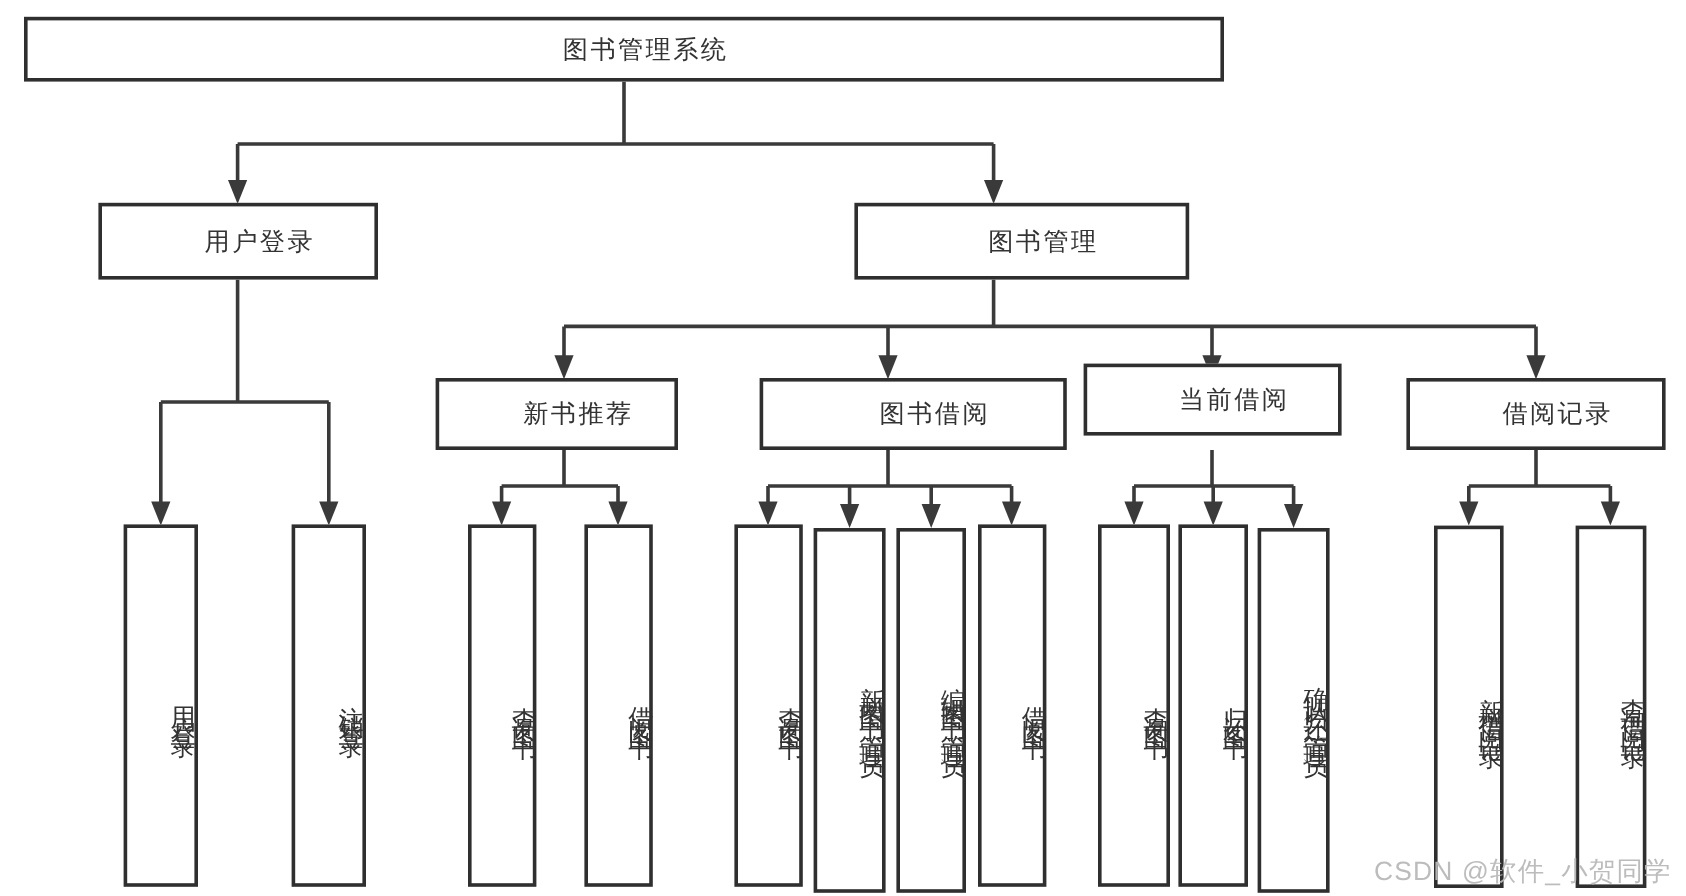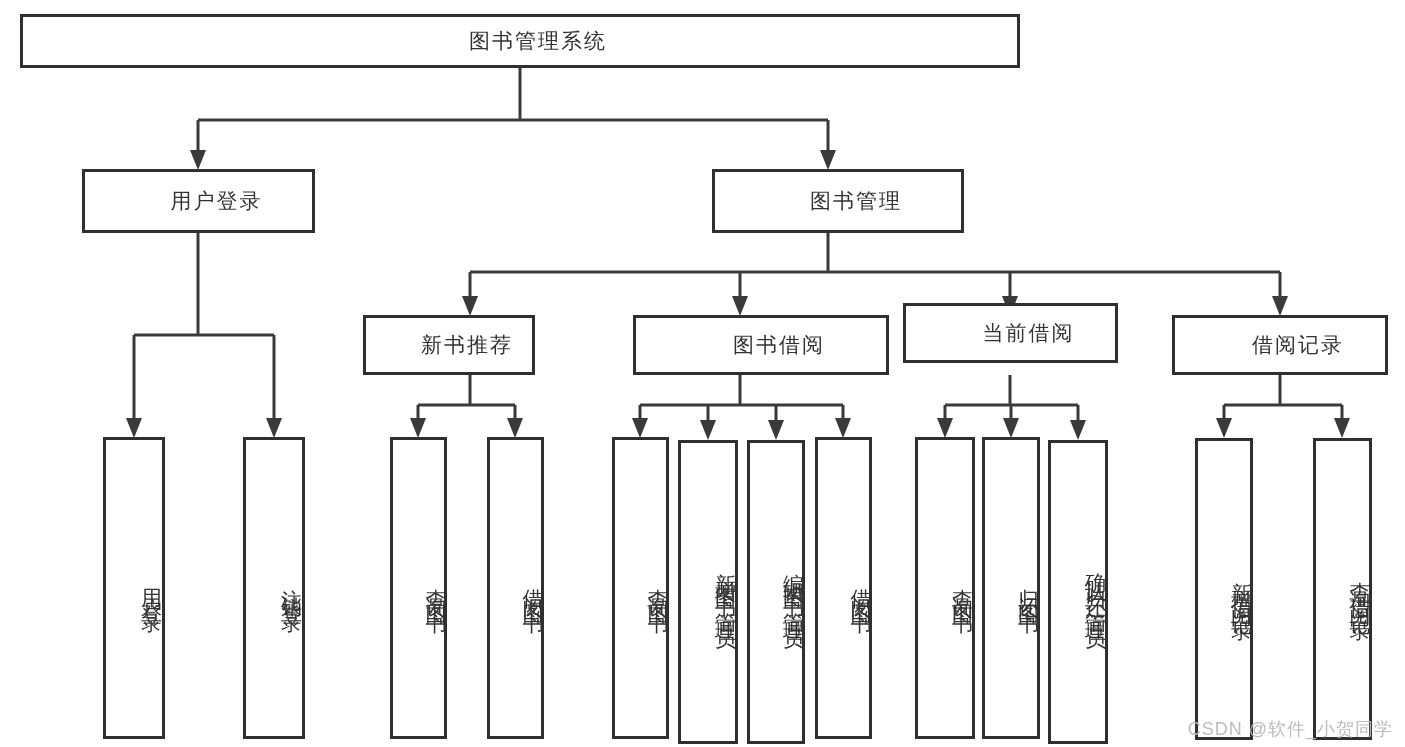--- a/index.html
+++ b/index.html
@@ -41,21 +41,21 @@
     writing-mode: vertical-rl;
     text-orientation: mixed;
     font-size: 21px;
     letter-spacing: 0.38em;
     line-height: 1;
   }
   #watermark {
     position: absolute;
     right: 12px;
     bottom: 6px;
-    font-size: 18px;
+    font-size: 22px;
     color: rgba(184, 184, 184, 0.95);
     letter-spacing: 1px;
     z-index: 5;
     white-space: nowrap;
   }
 </style>
 </head>
 <body>
 
 <div id="canvas">
@@ -107,25 +107,25 @@
     </g>
   </svg>
 
   <div class="node h" style="left:20px; top:14px; width:1000px; height:54px">
     <span>图书管理系统</span>
   </div>
 
   <div class="node h" style="left:82px; top:169px; width:233px; height:64px">
     <span>用户登录</span>
   </div>
-  <div class="node h" style="left:712px; top:169px; width:252px; height:64px">
+  <div class="node h" style="left:712px; top:169px; width:279px; height:64px">
     <span>图书管理</span>
   </div>
 
-  <div class="node h" style="left:363px; top:315px; width:172px; height:60px">
+  <div class="node h" style="left:363px; top:315px; width:202px; height:60px">
     <span>新书推荐</span>
   </div>
   <div class="node h" style="left:633px; top:315px; width:256px; height:60px">
     <span>图书借阅</span>
   </div>
   <div class="node h" style="left:903px; top:303px; width:215px; height:60px">
     <span>当前借阅</span>
   </div>
   <div class="node h" style="left:1172px; top:315px; width:216px; height:60px">
     <span>借阅记录</span>

